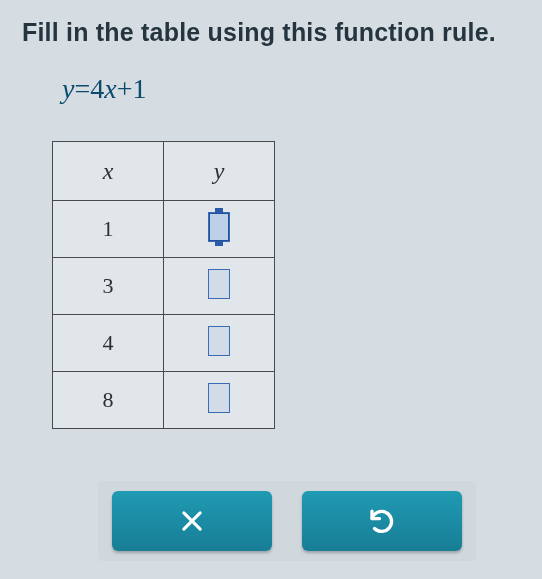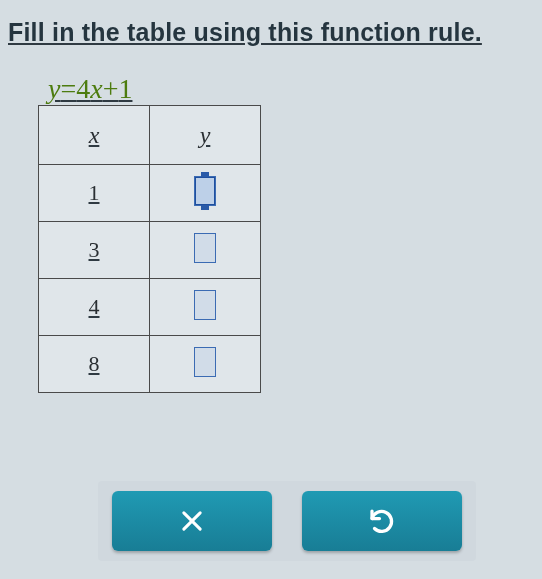--- a/index.html
+++ b/index.html
@@ -5,40 +5,40 @@
   html, body {
     margin: 0;
     padding: 0;
     width: 542px;
     height: 579px;
     background: #d5dde2;
     font-family: Arial, Helvetica, sans-serif;
     overflow: hidden;
   }
   .page {
-    padding: 18px 18px 0 8px;
+    padding: 18px 18px 0 22px;
     color: #2f3a42;
     position: relative;
     box-sizing: border-box;
     height: 100%;
-    text-decoration: underline;
   }
   .instruction {
     font-size: 25px;
     font-weight: 700;
     color: #25353f;
     margin-bottom: 26px;
     letter-spacing: 0.2px;
   }
   .equation {
     font-size: 28px;
     font-family: 'Times New Roman', Times, serif;
     font-style: italic;
-    color: #4d7c0f;
+    color: #0c4a6e;
     margin-left: 40px;
+    margin-bottom: 36px;
   }
   .equation .eq-txt { font-style: normal; }
   .equation .var { font-style: italic; }
   .func-table {
     border-collapse: collapse;
     margin-left: 30px;
     background: #e0e6ea;
   }
   .func-table td, .func-table th {
     border: 1.5px solid #4a4a4a;

